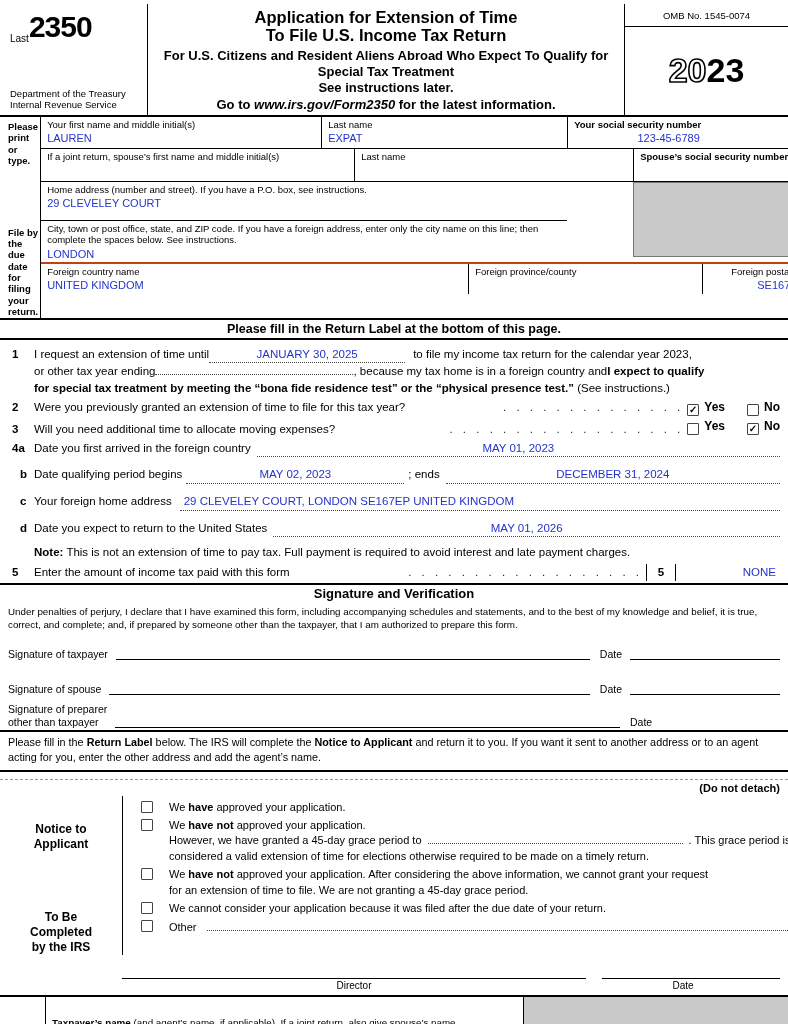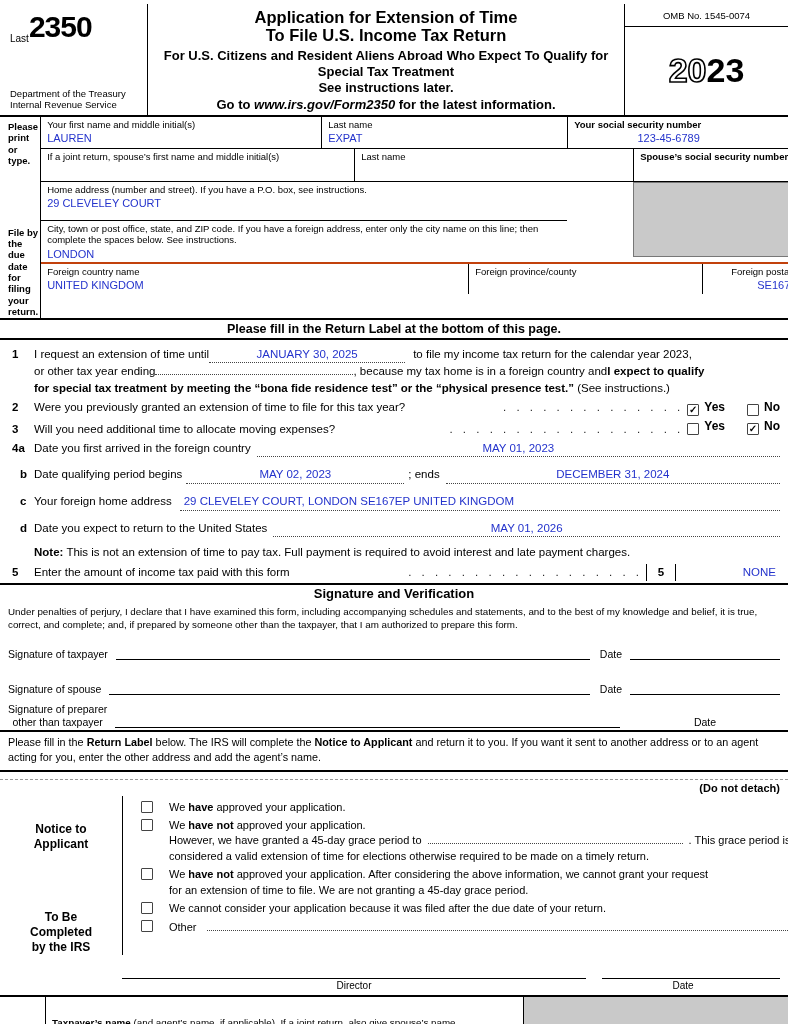--- a/index.html
+++ b/index.html
@@ -82,21 +82,21 @@
 
   
   .sechead { border-top:2px solid #000; text-align:center; font-weight:bold; font-size:13px; padding:1px 0 2px 0; }
   .perjury { font-size:9.8px; line-height:1.35; padding:2px 8px 6px 8px; }
   .sigrow { display:flex; align-items:flex-end; padding:0 8px; margin-top:22px; font-size:10.5px; }
   .sigrow.first { margin-top:10px; }
   .sline { flex:1; border-bottom:1px solid #000; height:13px; margin:0 8px; }
   .dlab { flex:none; margin-left:2px; }
   .dline { width:150px; border-bottom:1px solid #000; height:13px; margin-left:8px; flex:none; }
   .preplbl { line-height:1.2; }
-  .prep-row { margin-top:8px; border-bottom:2px solid #000; padding-bottom:2px;text-align:center; }
+  .prep-row { margin-top:8px; border-bottom:2px solid #000; padding-bottom:2px; }
   .returnnote { font-size:10.8px; line-height:1.4; padding:3px 8px 4px 8px; border-bottom:2px solid #000; }
 
   
   .cutline { border-top:1px dashed #999; margin-top:7px; }
   .dnd { text-align:right; font-weight:bold; font-size:11px; padding:2px 8px 0 0; }
   .noticewrap { display:flex; margin-top:2px; }
   .n-left { width:122px; flex:none; text-align:center; font-weight:bold; font-size:12px; line-height:1.25; }
   .n-left .grp1 { margin-top:26px; }
   .n-left .grp2 { margin-top:58px; }
   .n-items { flex:1; border-left:1.5px solid #000; padding:4px 8px 0 18px; }

